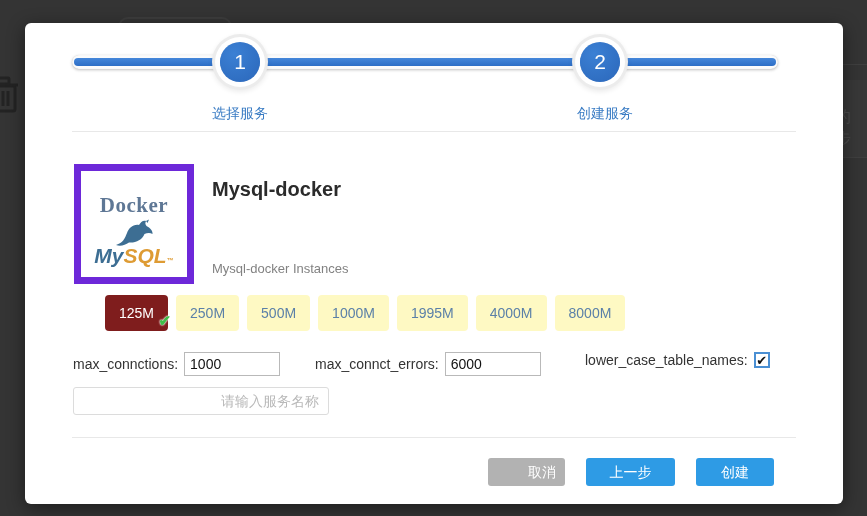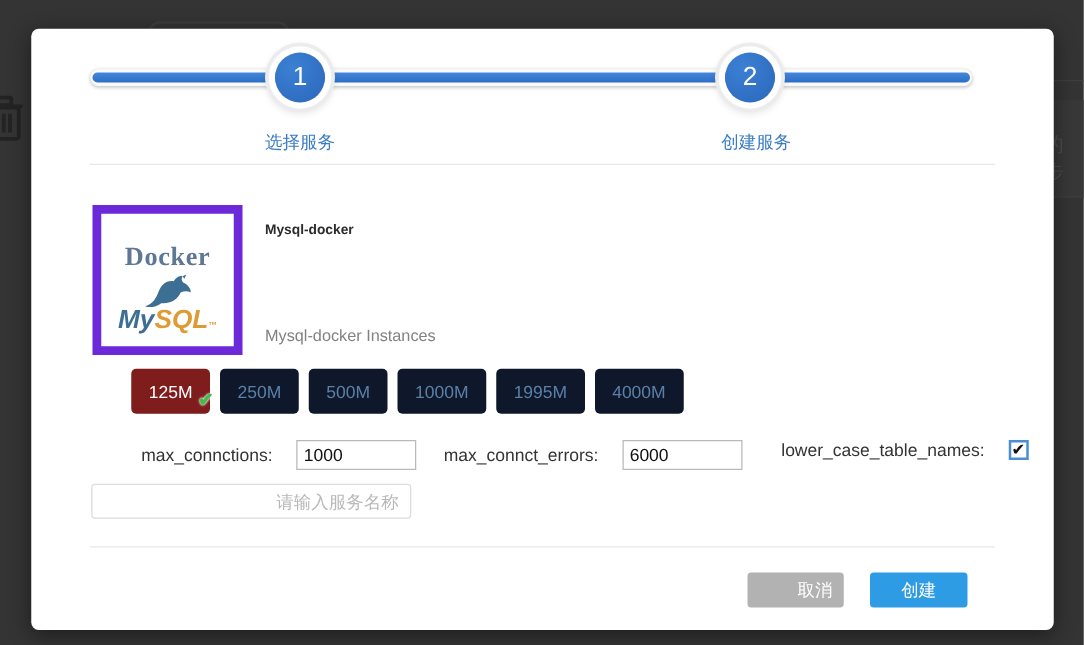--- a/index.html
+++ b/index.html
@@ -77,40 +77,40 @@
   .logo-docker {
     margin-top: 22px; font-family: "Liberation Serif", serif; font-weight: bold;
     font-size: 21px; color: #5e7795; letter-spacing: 0.5px;
   }
   .logo-dolphin { height: 28px; margin-top: 1px; }
   .logo-mysql { font-weight: bold; font-size: 21px; font-style: italic; margin-top: -3px; }
   .logo-mysql .my { color: #3d6e93; }
   .logo-mysql .sql { color: #de9b33; }
   .logo-mysql .tm { font-size: 7px; color: #de9b33; font-style: normal; }
 
-  .svc-title { position: absolute; left: 187px; top: 155px; font-size: 11px; font-weight: bold; color: #2b2b2b; }
+  .svc-title { position: absolute; left: 187px; top: 155px; font-size: 20px; font-weight: bold; color: #2b2b2b; }
   .svc-sub   { position: absolute; left: 187px; top: 191px; font-size: 13px; color: #828282; margin-top: 47px; }
 
   
   .mem-row { position: absolute; left: 48px; top: 272px; display: flex; gap: 8px; }
   .mem-chip {
     height: 36px; line-height: 36px; padding: 0 14px; border-radius: 4px;
-    background: #0f172a; color: #5b80a8; font-size: 14px; cursor: pointer;
+    background: #fef9c3; color: #5b80a8; font-size: 14px; cursor: pointer;
     position: relative; border: none;
   }
   .mem-chip.selected { background: #7f1d1d; color: #ffffff; margin-left: 32px; }
   .mem-check {
     position: absolute; right: -3px; bottom: -8px; color: #3fbf49;
     font-size: 15px; font-weight: bold;
     text-shadow: 0 0 2px #fff, 0 0 2px #fff;
   }
 
   
   .param-row { position: absolute; left: 48px; top: 329px; width: 723px; height: 26px; font-size: 14px; }
-  .param-group { position: absolute; display: flex; align-items: center; gap: 19px; top: 0; margin-left: 40px; }
+  .param-group { position: absolute; display: flex; align-items: center; gap: 6px; top: 0; }
   .pg1 { left: 0; } .pg2 { left: 242px; } .pg3 { left: 512px; }
   .param-label { color: #333; white-space: nowrap; }
   .param-input {
     width: 96px; height: 24px; border: 1px solid #b9b9b9; font-size: 14px;
     padding: 0 5px; font-family: inherit; color: #111; border-radius: 0;
   }
   .chk {
     width: 16px; height: 16px; border: 2px solid #4a8fd3; background: #fff;
     display: inline-flex; align-items: center; justify-content: center;
     font-size: 13px; font-weight: bold; color: #111; cursor: pointer;
@@ -185,20 +185,21 @@
   <div class="mem-row">
     <button class="mem-chip selected">
       <span>125M</span>
       <span class="mem-check">✔</span>
     </button>
     <button class="mem-chip">250M</button>
     <button class="mem-chip">500M</button>
     <button class="mem-chip">1000M</button>
     <button class="mem-chip">1995M</button>
     <button class="mem-chip">4000M</button>
+    <button class="mem-chip">8000M</button>
   </div>
 
   <div class="param-row">
     <div class="param-group pg1">
       <span class="param-label">max_connctions:</span>
       <input class="param-input" type="text" value="1000" style="">
     </div>
     <div class="param-group pg2">
       <span class="param-label">max_connct_errors:</span>
       <input class="param-input" type="text" value="6000" style="">
@@ -208,16 +209,17 @@
       <span class="chk">✔</span>
     </div>
   </div>
 
   <input class="name-input" type="text" placeholder="请输入服务名称" style="">
 
   <div class="hr hr2"></div>
 
   <div class="footer">
     <button class="btn btn-cancel">取消</button>
+    <button class="btn btn-prev">上一步</button>
     <button class="btn btn-create">创建</button>
   </div>
 
 </div>
 
 </body></html>

